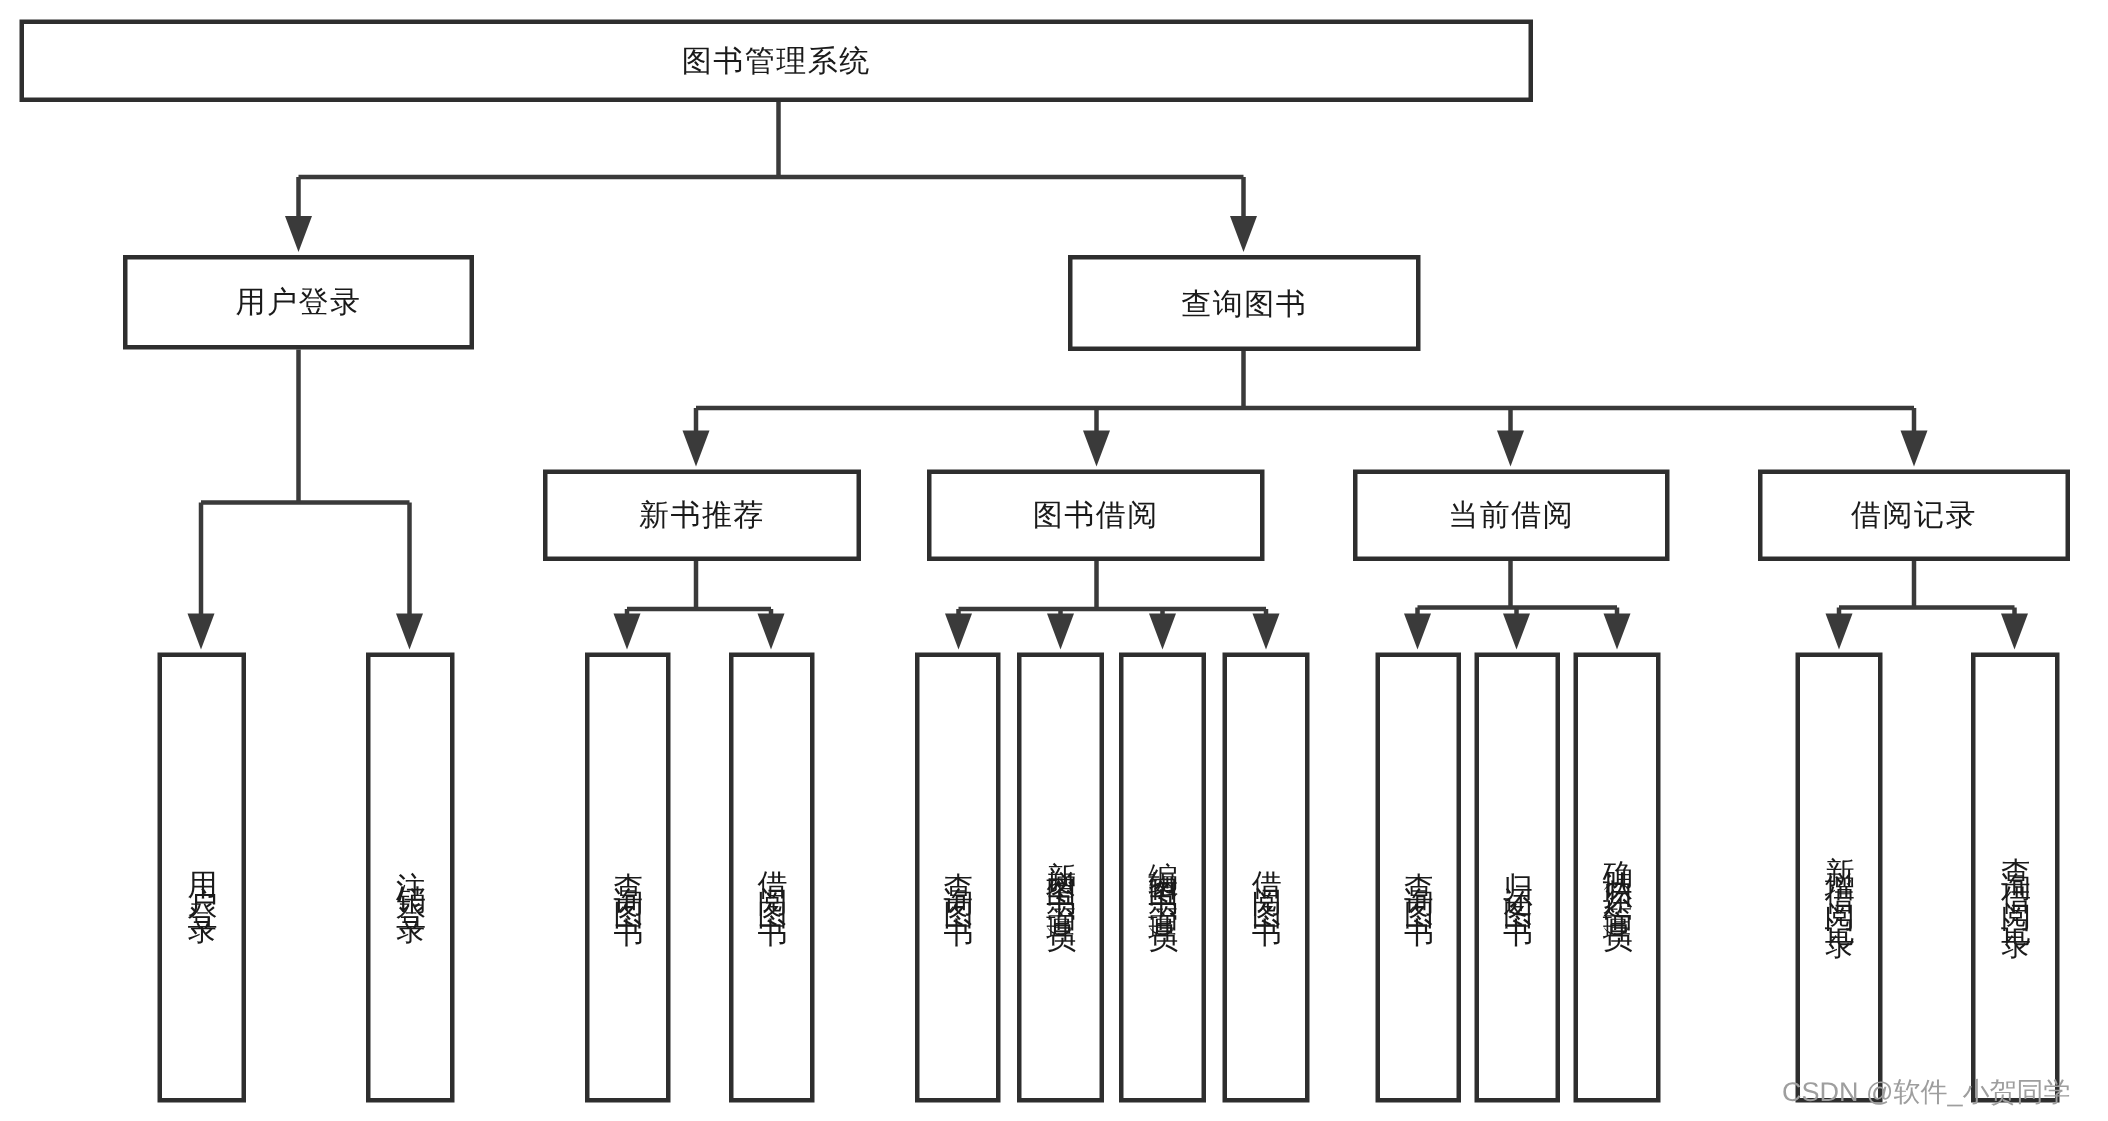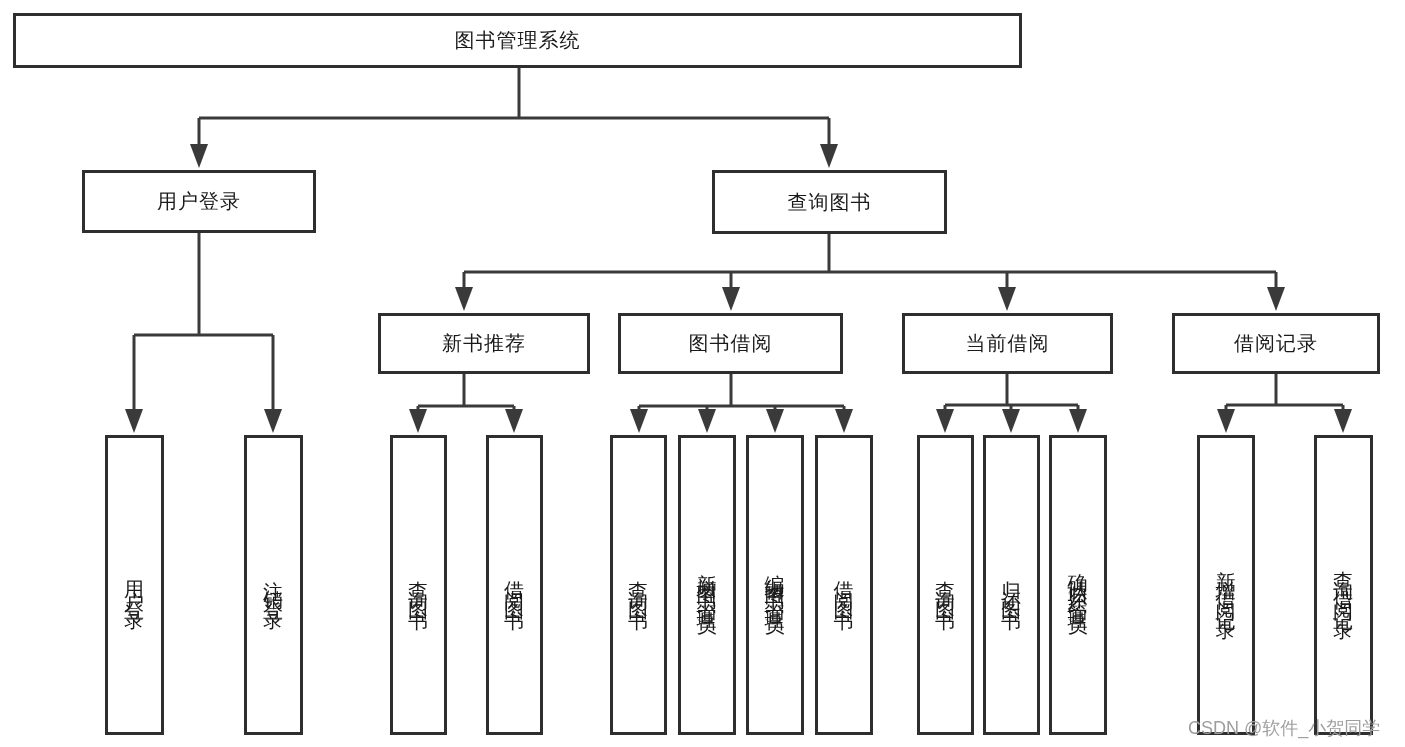--- a/index.html
+++ b/index.html
@@ -114,21 +114,21 @@
     <span class="h-label">图书管理系统</span>
   </div>
 
   <div class="node" style="left:82px; top:170px; width:234px; height:63px;">
     <span class="h-label">用户登录</span>
   </div>
   <div class="node" style="left:712px; top:170px; width:235px; height:64px;">
     <span class="h-label">查询图书</span>
   </div>
 
-  <div class="node" style="left:362px; top:313px; width:212px; height:61px;margin-left:16px;">
+  <div class="node" style="left:362px; top:313px; width:212px; height:61px;">
     <span class="h-label">新书推荐</span>
   </div>
   <div class="node" style="left:618px; top:313px; width:225px; height:61px;font-family:Liberation Mono, monospace;">
     <span class="h-label">图书借阅</span>
   </div>
   <div class="node" style="left:1172px; top:313px; width:208px; height:61px;">
     <span class="h-label">借阅记录</span>
   </div>
   <div class="node" style="left:902px; top:313px; width:211px; height:61px;">
     <span class="h-label">当前借阅</span>

